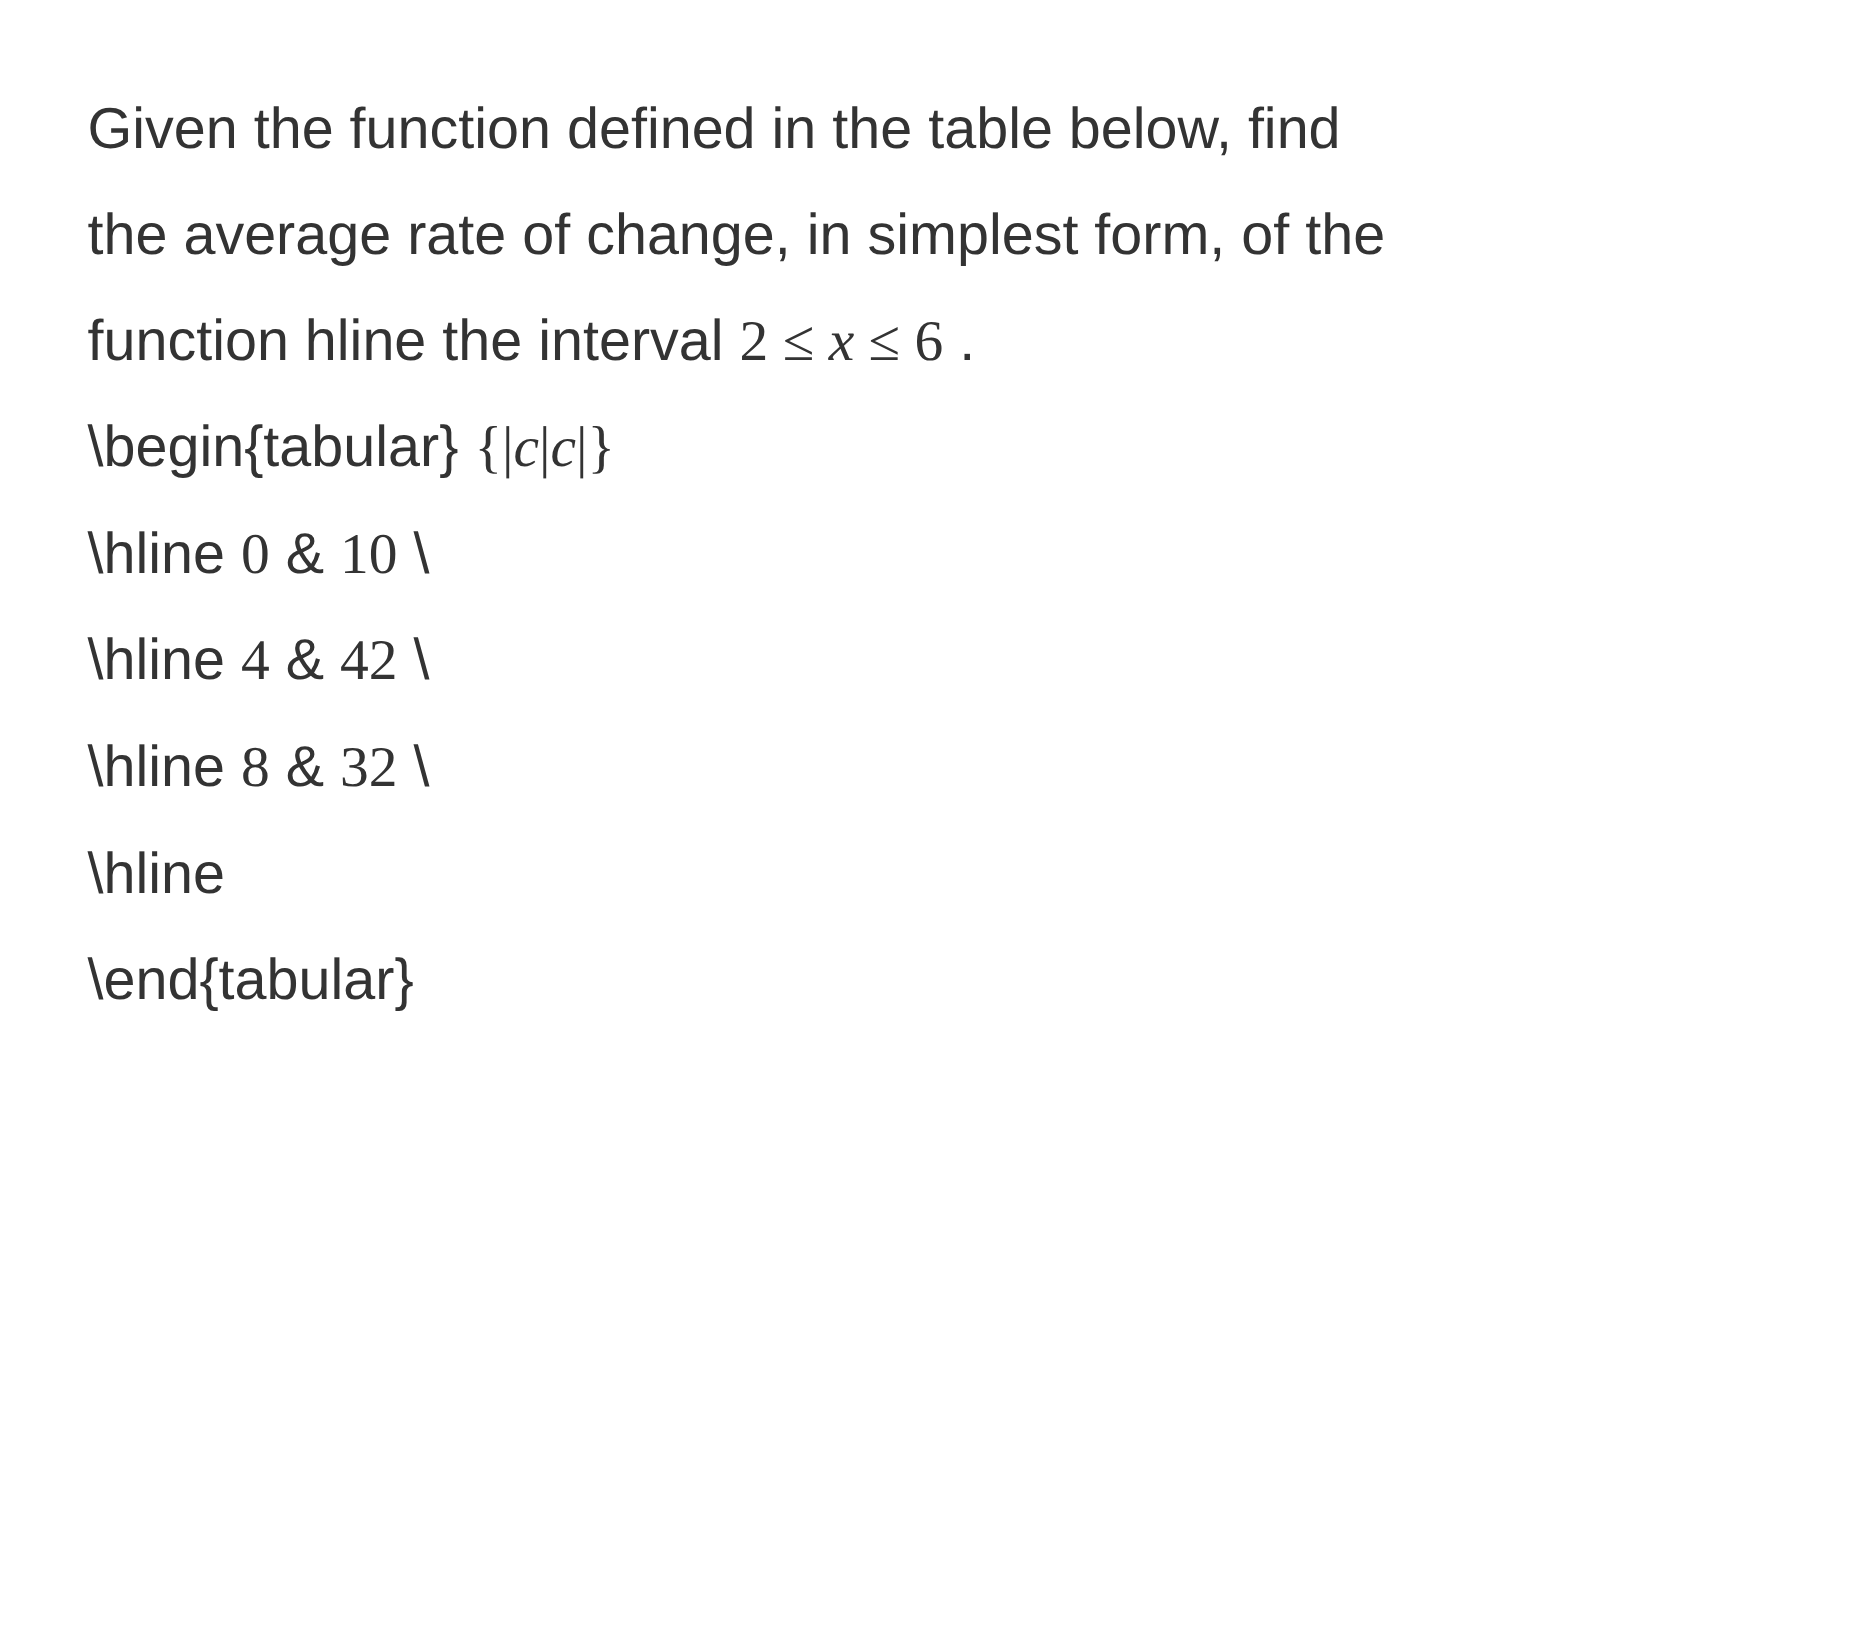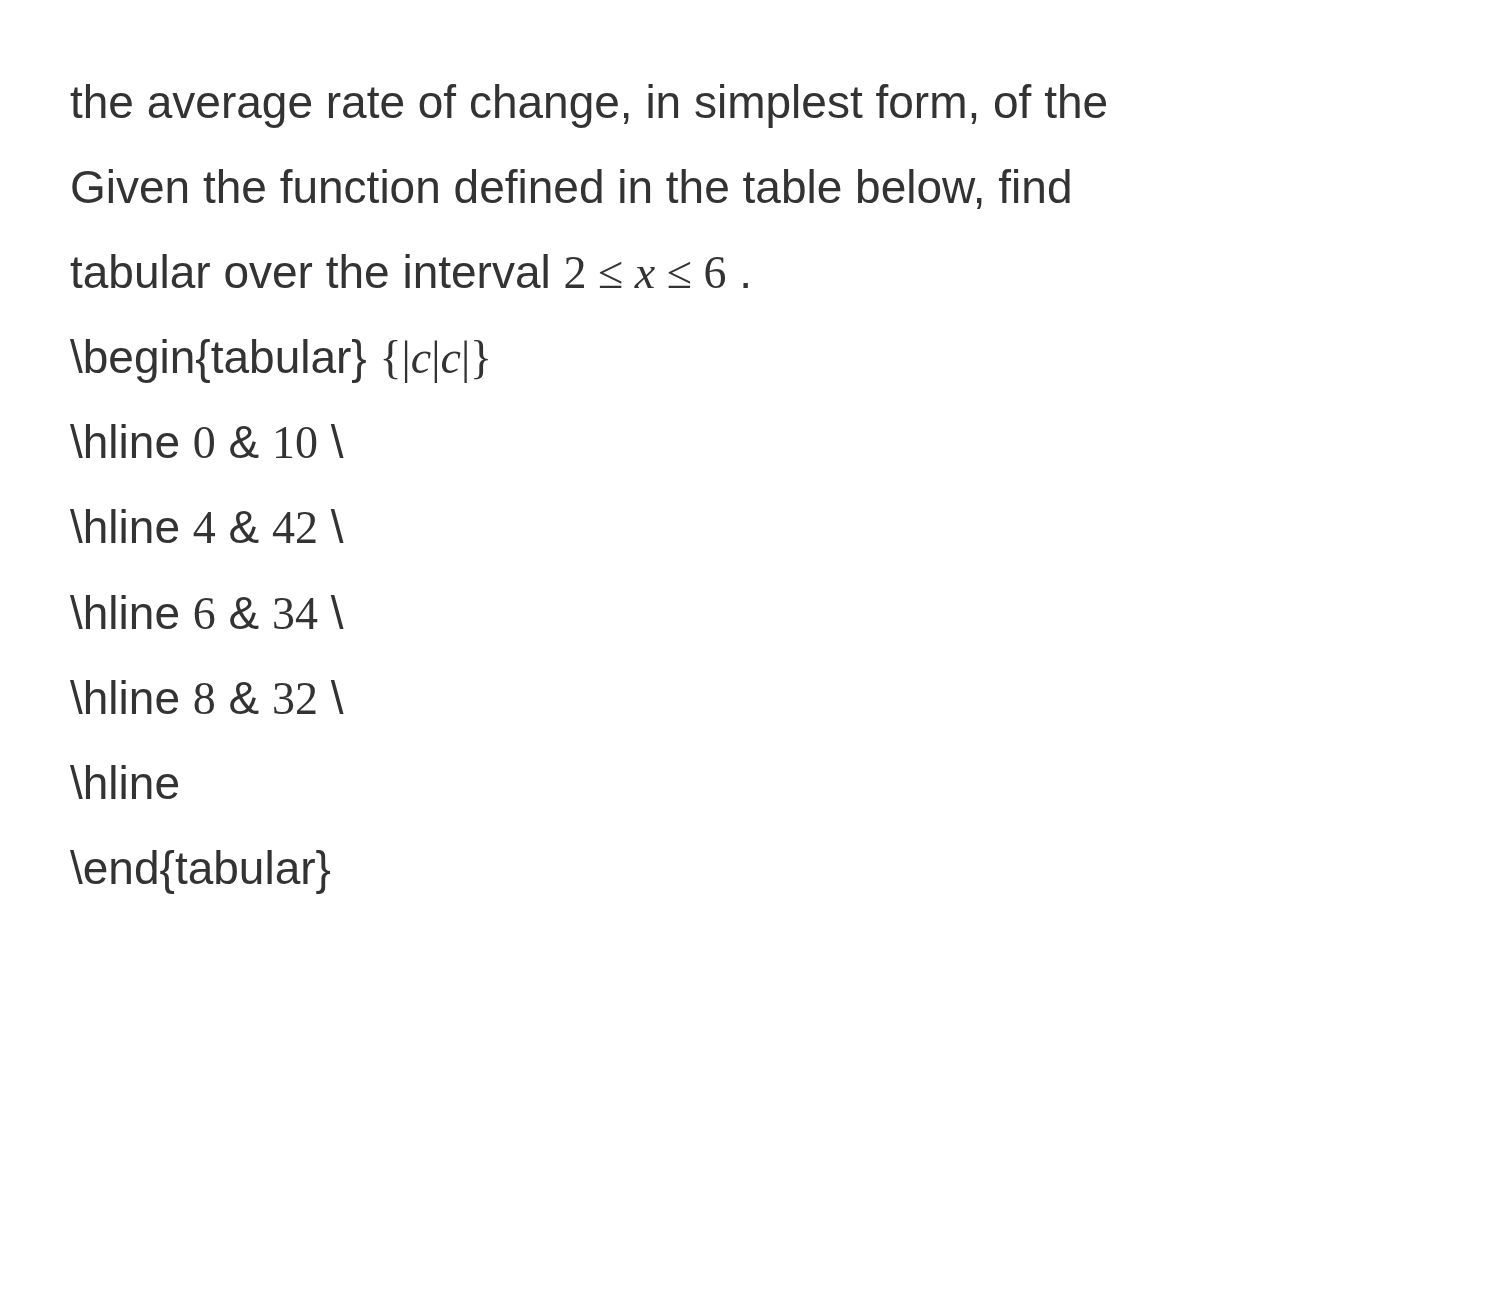--- a/index.html
+++ b/index.html
@@ -62,45 +62,42 @@
     .num {
       font-family: 'Times New Roman', Georgia, serif;
       font-style: normal;
     }
   </style>
 </head>
 <body>
 
 <div class="problem-text">
 
+  <span class="line">Given the function defined in the table below, find</span>
+
   <span class="line">the average rate of change, in simplest form, of the</span>
 
-  <span class="line">Given the function defined in the table below, find</span>
-
   <span class="line">
-    <span>tabular over the interval </span><span class="math"><span class="num">2</span> <span class="leq">≤</span> <span class="math-italic">x</span> <span class="leq">≤</span> <span class="num">6</span></span><span> .</span>
+    <span>function hline the interval </span><span class="math"><span class="num">2</span> <span class="leq">≤</span> <span class="math-italic">x</span> <span class="leq">≤</span> <span class="num">6</span></span><span> .</span>
   </span>
 
   <span class="line latex-cmd">
     <span>\begin{tabular} </span><span class="tabular-spec"><span class="math-upright">{</span><span class="math-upright">|</span><span class="col-spec">c</span><span class="math-upright">|</span><span class="col-spec">c</span><span class="math-upright">|</span><span class="math-upright">}</span></span>
   </span>
 
 
   <span class="line latex-cmd">
     <span>\hline </span><span class="num">0</span><span> &amp; </span><span class="num">10</span><span> \</span>
   </span>
 
 
   <span class="line latex-cmd">
     <span>\hline </span><span class="num">4</span><span> &amp; </span><span class="num">42</span><span> \</span>
   </span>
 
-  <span class="line latex-cmd">
-    <span>\hline </span><span class="num">6</span><span> &amp; </span><span class="num">34</span><span> \</span>
-  </span>
 
   <span class="line latex-cmd">
     <span>\hline </span><span class="num">8</span><span> &amp; </span><span class="num">32</span><span> \</span>
   </span>
 
 
   <span class="line latex-cmd">
     <span>\hline</span>
   </span>
 

